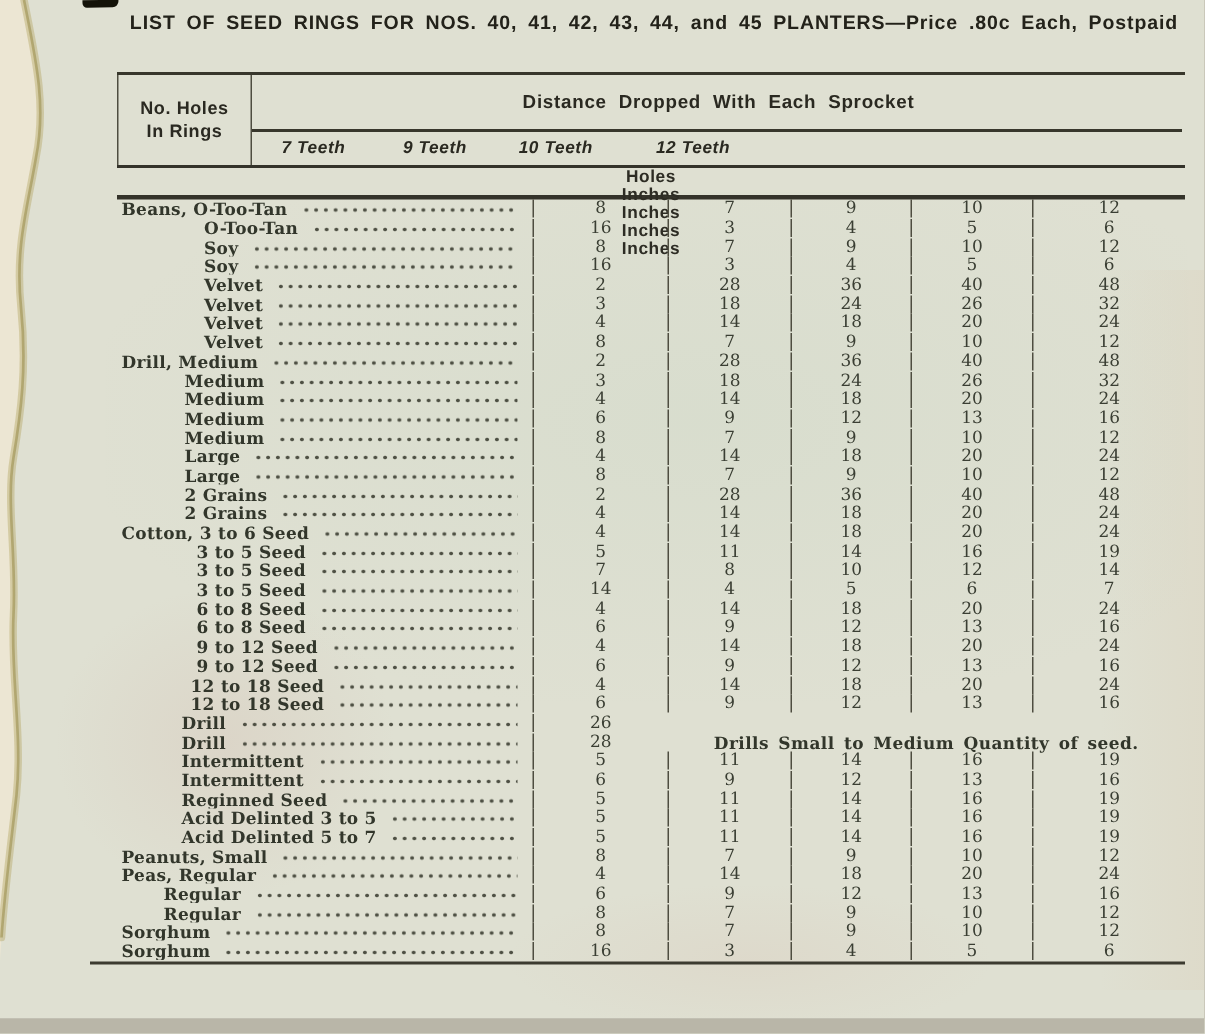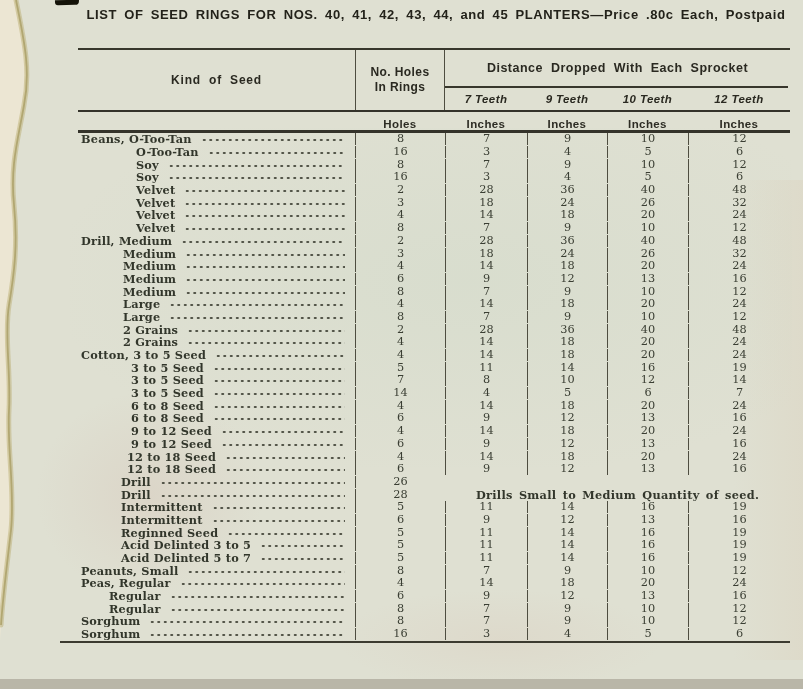--- a/index.html
+++ b/index.html
@@ -38,22 +38,22 @@
     display:flex; flex-direction:column; align-items:center; justify-content:center;
     font-size:12px; font-weight:bold; color:#2a2921; line-height:15px; letter-spacing:.4px; }
   .h-dist { flex:1; display:flex; flex-direction:column; }
   .dist-title { height:36px; display:flex; align-items:center; justify-content:center;
     font-size:12.5px; font-weight:bold; color:#2a2921; letter-spacing:.5px; word-spacing:4px; }
   .dist-rule { border-top:2px solid var(--hline); margin:0 2px 0 0; }
   .teeth { flex:1; display:flex; align-items:center; }
   .teeth span { text-align:center; font-size:11.5px; font-weight:bold; color:#2a2921; letter-spacing:.4px;font-style:italic; }
   .t0{width:82px}.t1{width:80px}.t2{width:81px}.t3{width:102px}
   .thick-rule { border-top:2.5px solid #34332a; }
-  .subhead { display:flex; height:18px; align-items:flex-end;
-    font-size:11.5px; font-weight:bold; color:#2d2c24; letter-spacing:.4px; }
+  .subhead { display:flex; height:18px; align-items:center;
+    font-size:11.5px; font-weight:bold; color:#2d2c24; letter-spacing:.4px;flex-direction:column; }
   .sh-spacer { width:277px; }
   .sh-holes { width:90px; text-align:center; }
   .sh-in { text-align:center; }
   .subhead-rule { border-top:3px solid #34332a; }
   
   .tbody { font-family:"DejaVu Serif", serif; }
   .trow { display:flex; height:12.7px; align-items:center; line-height:12px; }
   .c-label { width:277px; display:flex; align-items:center; overflow:hidden; }
   .c-label .lbl { font-size:11.3px; font-weight:bold; color:var(--ink); white-space:nowrap; letter-spacing:.2px;text-align:center; }
   .leader { flex:1 1 auto; height:10px; margin:2px 10px 0 9px;
@@ -81,21 +81,20 @@
   <div class="stain stain1"></div>
   <div class="stain stain2"></div>
   <div class="stain stain3"></div>
   <div class="stain stain4"></div>
 
   <div class="title">LIST OF SEED RINGS FOR NOS. 40, 41, 42, 43, 44, and 45 PLANTERS—Price .80c Each, Postpaid</div>
 
   <div class="tbl">
 
     <div class="thead1">
-      <div class="h-seed">Kind of Seed</div>
       <div class="h-holes">
         <span>No. Holes</span>
         <span>In Rings</span>
       </div>
       <div class="h-dist">
         <div class="dist-title">Distance Dropped With Each Sprocket</div>
         <div class="dist-rule"></div>
         <div class="teeth">
           <span class="t0">7 Teeth</span>
           <span class="t1">9 Teeth</span>
@@ -301,21 +300,21 @@
             <span class="leader"></span>
           </div>
           <div class="c-holes">4</div>
           <div class="c-val v0">14</div>
           <div class="c-val v1">18</div>
           <div class="c-val v2">20</div>
           <div class="c-val v3">24</div>
         </div>
         <div class="trow">
           <div class="c-label" style="padding-left: 3px;">
-            <span class="lbl">Cotton, 3 to 5 Seed</span>
+            <span class="lbl">Cotton, 3 to 6 Seed</span>
             <span class="leader"></span>
           </div>
           <div class="c-holes">4</div>
           <div class="c-val v0">14</div>
           <div class="c-val v1">18</div>
           <div class="c-val v2">20</div>
           <div class="c-val v3">24</div>
         </div>
         <div class="trow">
           <div class="c-label" style="padding-left: 53px;">

